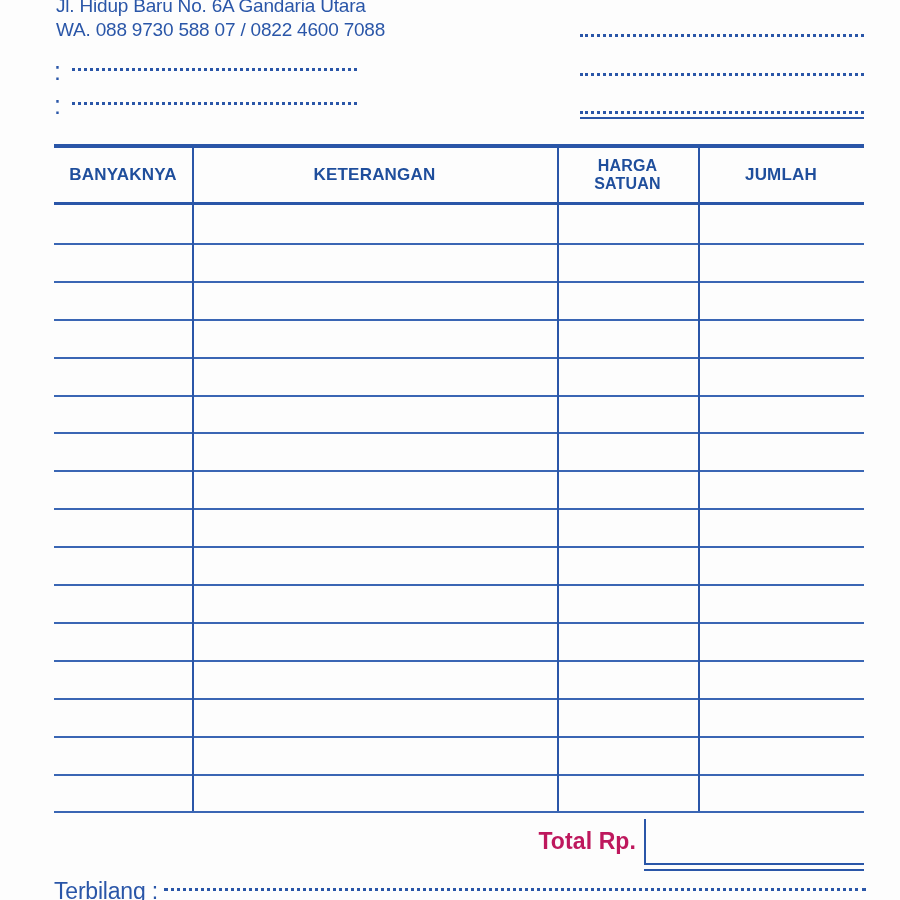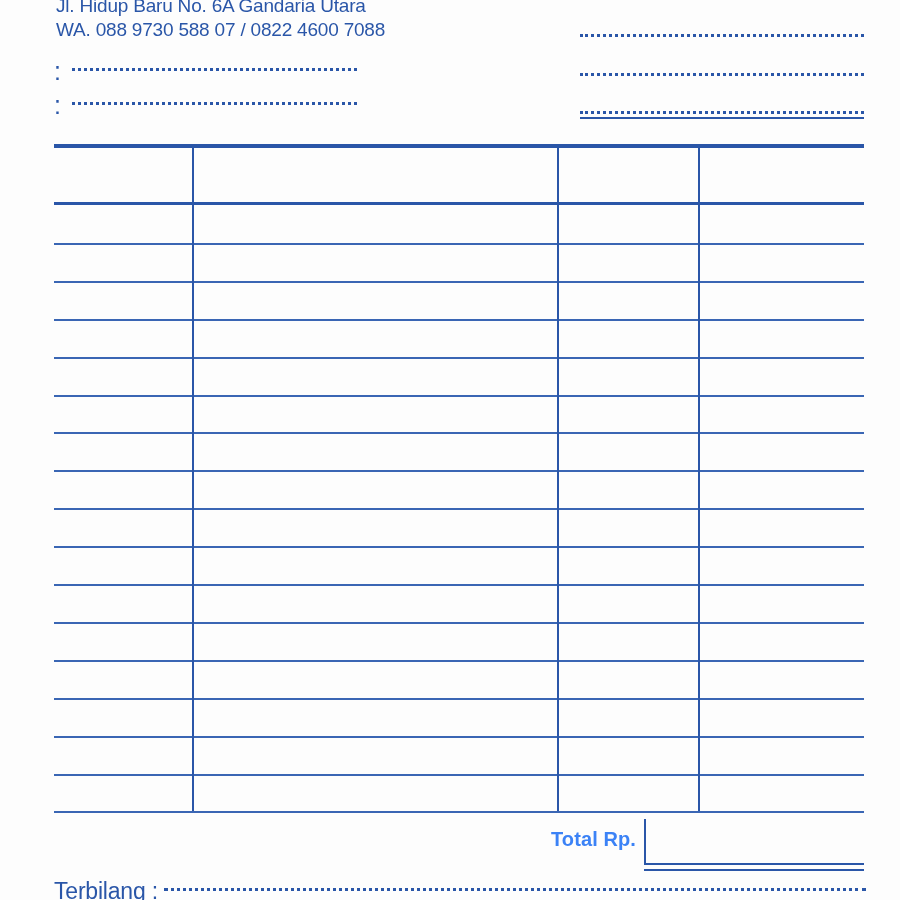--- a/index.html
+++ b/index.html
@@ -172,24 +172,24 @@
     width: 810px;
     height: 46px;
   }
 
   #total-label {
     position: absolute;
     left: 430px;
     top: 3px;
     width: 152px;
     text-align: right;
-    font-size: 20px;
+    font-size: 23px;
     font-weight: bold;
     letter-spacing: 0.1px;
-    color: #3b82f6;
+    color: #be185d;
   }
 
   #total-box-left {
     position: absolute;
     left: 590px;
     top: -6px;
     width: 0;
     height: 46px;
     border-left: 2px solid #2a56a8;
   }
@@ -264,20 +264,34 @@
     <div class="right-dot" id="right-dot-1"></div>
     <div class="right-dot" id="right-dot-2"></div>
     <div class="right-dot" id="right-dot-3"></div>
     <div id="right-rule"></div>
   </div>
 
   <div id="table">
 
     <div id="table-top-rule"></div>
 
+    <div id="head-row">
+      <div class="head-cell" id="head-banyaknya">BANYAKNYA</div>
+
+      <div class="head-cell" id="head-keterangan">KETERANGAN</div>
+
+      <div class="head-cell" id="head-harga">
+        <div>
+          <div>HARGA</div>
+          <div>SATUAN</div>
+        </div>
+      </div>
+
+      <div class="head-cell" id="head-jumlah">JUMLAH</div>
+    </div>
 
     <div id="head-bottom-rule"></div>
 
     <div id="row-rules">
         <div class="row-rule" style="top: 98.9px;"></div>
         <div class="row-rule" style="top: 136.8px;"></div>
         <div class="row-rule" style="top: 174.7px;"></div>
         <div class="row-rule" style="top: 212.6px;"></div>
         <div class="row-rule" style="top: 250.5px;"></div>
         <div class="row-rule" style="top: 288.4px;"></div>

